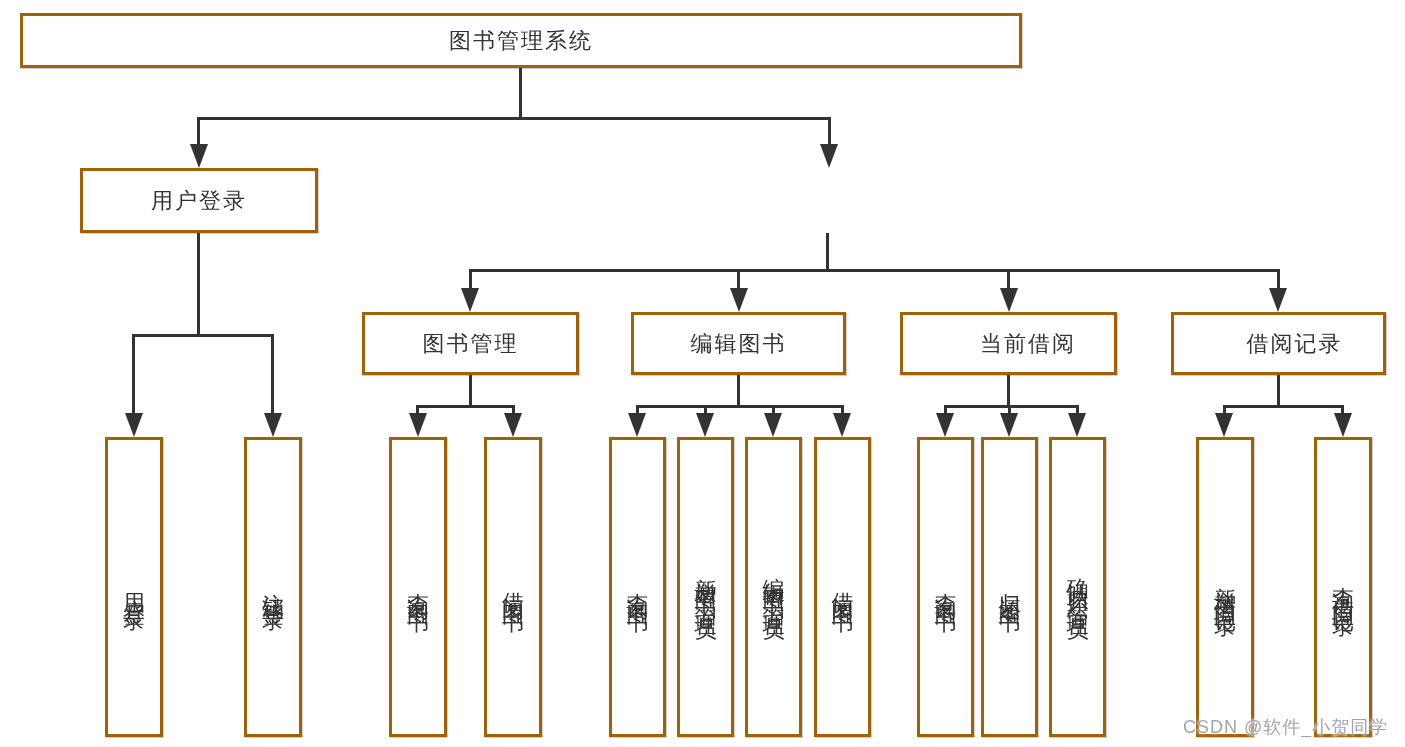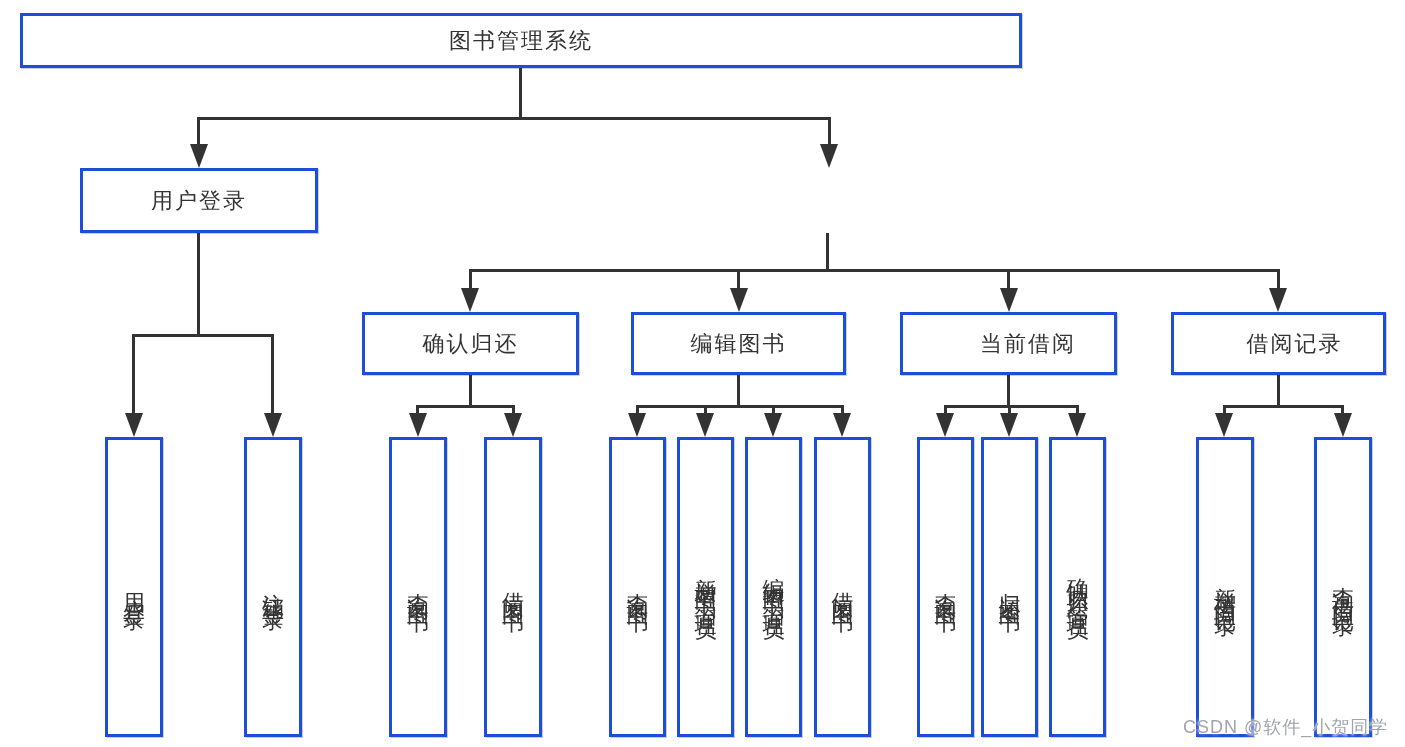--- a/index.html
+++ b/index.html
@@ -8,21 +8,21 @@
     width: 1405px;
     height: 747px;
     background: #ffffff;
     font-family: "Liberation Sans", "DejaVu Sans", sans-serif;
     color: #333333;
     overflow: hidden;
   }
   .box {
     position: absolute;
     box-sizing: border-box;
-    border: 3px solid #1d4ed8;
+    border: 3px solid #a16207;
     background: #ffffff;
     display: flex;
     align-items: center;
     justify-content: center;
     box-shadow: 1px 1px 0 rgba(120,120,120,0.35);
   }
   .hbox {
     font-size: 22px;
     letter-spacing: 2px;
     white-space: nowrap;
@@ -84,21 +84,21 @@
   <div class="line" style="left:469px; top:269px; width:811px; height:3px;"></div>
   <div class="line" style="left:469px; top:269px; width:3px; height:22px;"></div>
   <div class="line" style="left:737px; top:269px; width:3px; height:22px;"></div>
   <div class="line" style="left:1007px; top:269px; width:3px; height:22px;"></div>
   <div class="line" style="left:1277px; top:269px; width:3px; height:22px;"></div>
   <div class="arrow" style="left:461px; top:288px;"></div>
   <div class="arrow" style="left:730px; top:288px;"></div>
   <div class="arrow" style="left:1000px; top:288px;"></div>
   <div class="arrow" style="left:1269px; top:288px;"></div>
 
-  <div class="box hbox" style="left:362px; top:312px; width:217px; height:63px;">确认归还</div>
+  <div class="box hbox" style="left:362px; top:312px; width:217px; height:63px;">图书管理</div>
   <div class="box hbox" style="left:631px; top:312px; width:215px; height:63px;">编辑图书</div>
   <div class="box hbox" style="left:900px; top:312px; width:217px; height:63px;padding-left:39px;">当前借阅</div>
   <div class="box hbox" style="left:1171px; top:312px; width:215px; height:63px;padding-left:32px;">借阅记录</div>
 
   <div class="line" style="left:469px; top:375px; width:3px; height:33px;"></div>
   <div class="line" style="left:416px; top:405px; width:99px; height:3px;"></div>
   <div class="line" style="left:416px; top:405px; width:3px; height:11px;"></div>
   <div class="line" style="left:512px; top:405px; width:3px; height:11px;"></div>
   <div class="arrow" style="left:409px; top:413px;"></div>
   <div class="arrow" style="left:504px; top:413px;"></div>

